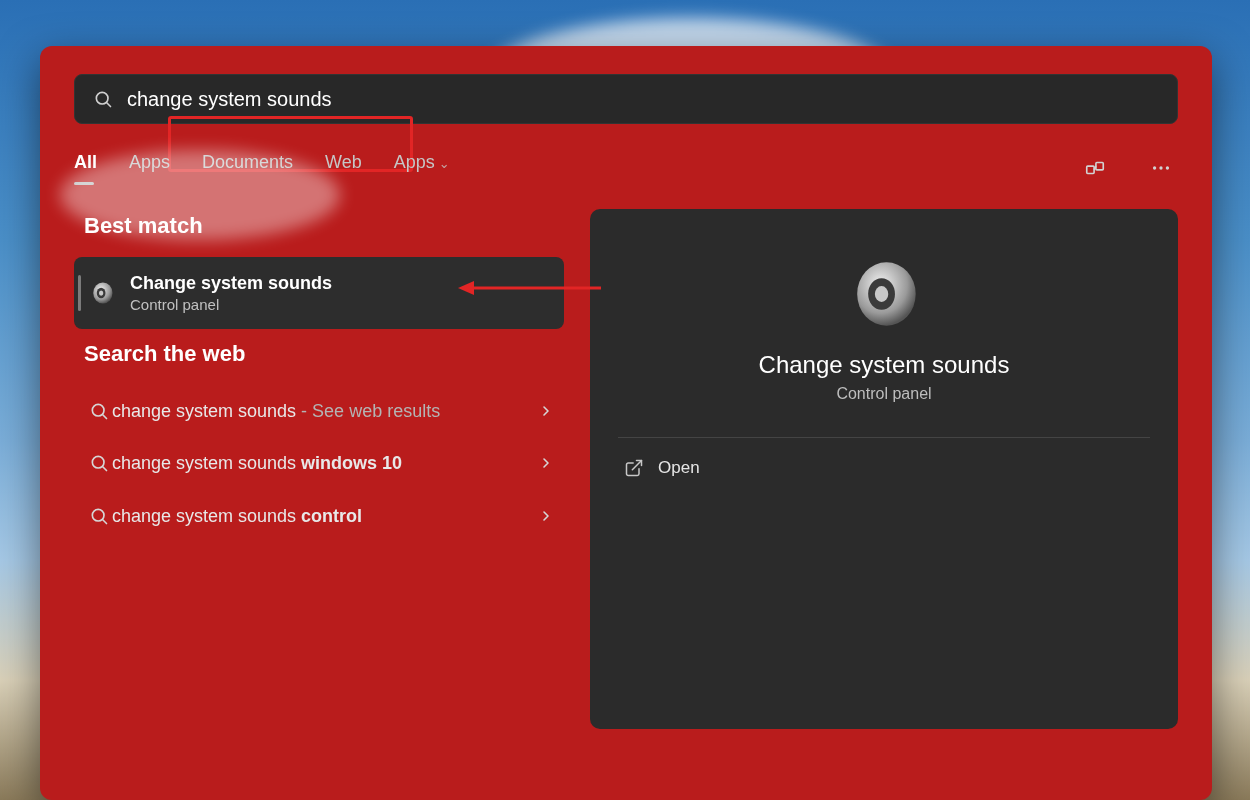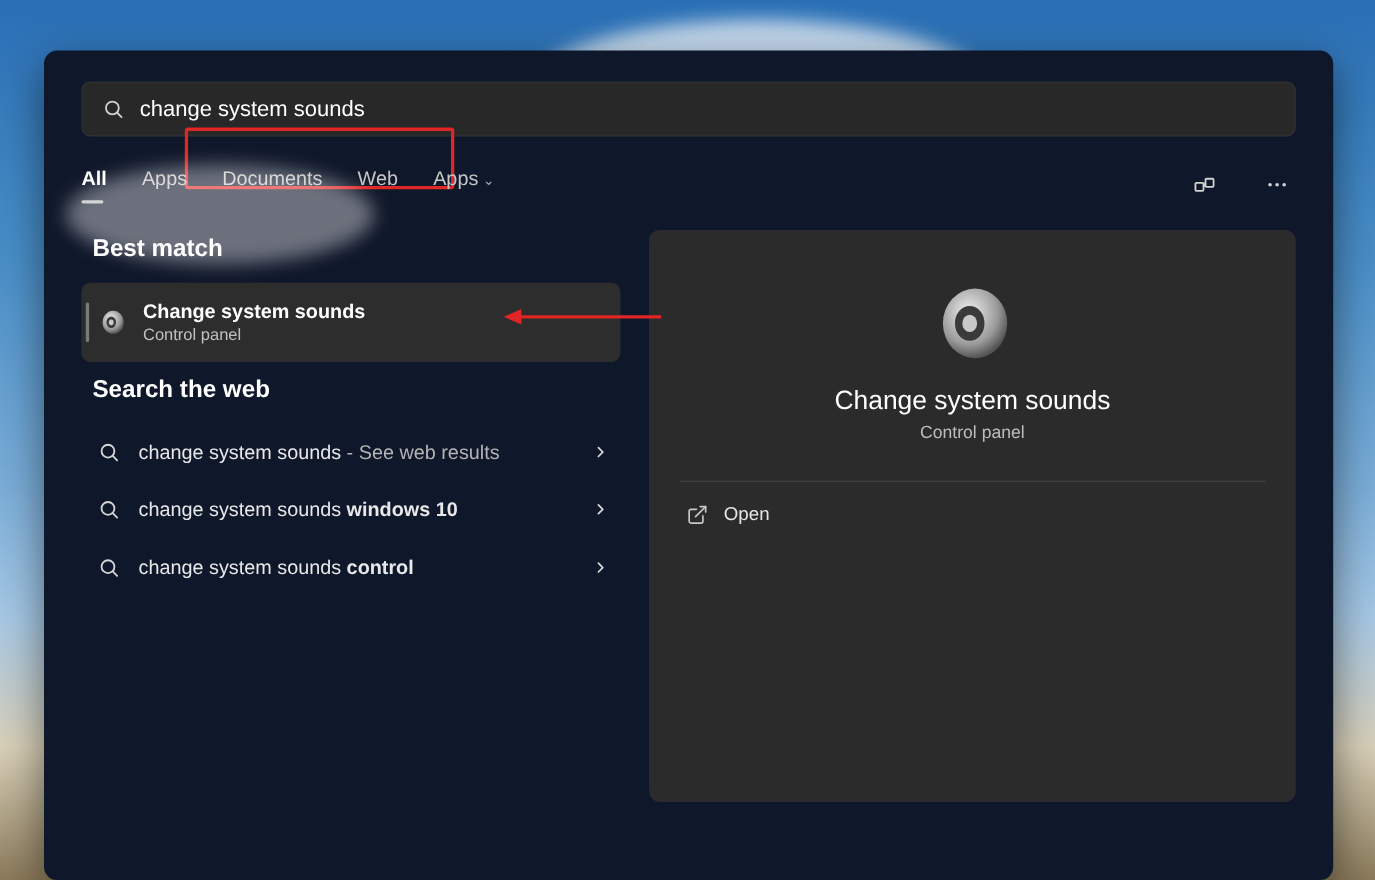--- a/index.html
+++ b/index.html
@@ -18,21 +18,21 @@
   }
   body::before { width: 420px; height: 130px; top: 18px; left: 480px; }
   body::after  { width: 280px; height: 90px;  top: 150px; left: 60px; opacity:.55; }
 
   .search-flyout {
     position: absolute;
     top: 46px;
     left: 40px;
     width: 1172px;
     height: 754px;
-    background: #0f172a;
+    background: #b91c1c;
     border-radius: 12px;
     box-shadow: 0 14px 40px rgba(0,0,0,.5);
     padding: 28px 34px 0 34px;
     color: #fff;
   }
 
   
   .search-wrap {
     width: 100%;
     height: 50px;
@@ -138,21 +138,20 @@
   .red-arrow {
     position: absolute;
     left: 382px; top: 20px;
     pointer-events: none;
   }
 
   .web-list { margin-top: 8px; }
   .web-item {
     display: flex;
     align-items: center;
-    gap: 14px;
     padding: 14px 10px 14px 12px;
     border-radius: 6px;
     cursor: pointer;
   }
   .web-item .wi-icon { width: 26px; color: #d6d6d6; flex-shrink:0; display:flex; justify-content:center; }
   .web-item .wi-text { flex: 1; font-size: 18px; color: #e8e8e8; line-height: 1.35; }
   .web-item .wi-text .suffix { color: #b4b4b4; }
   .web-item .wi-text .bold-suffix { font-weight: 700; margin-top: 32px; }
   .web-item .chev-r { color: #d6d6d6; }
 

